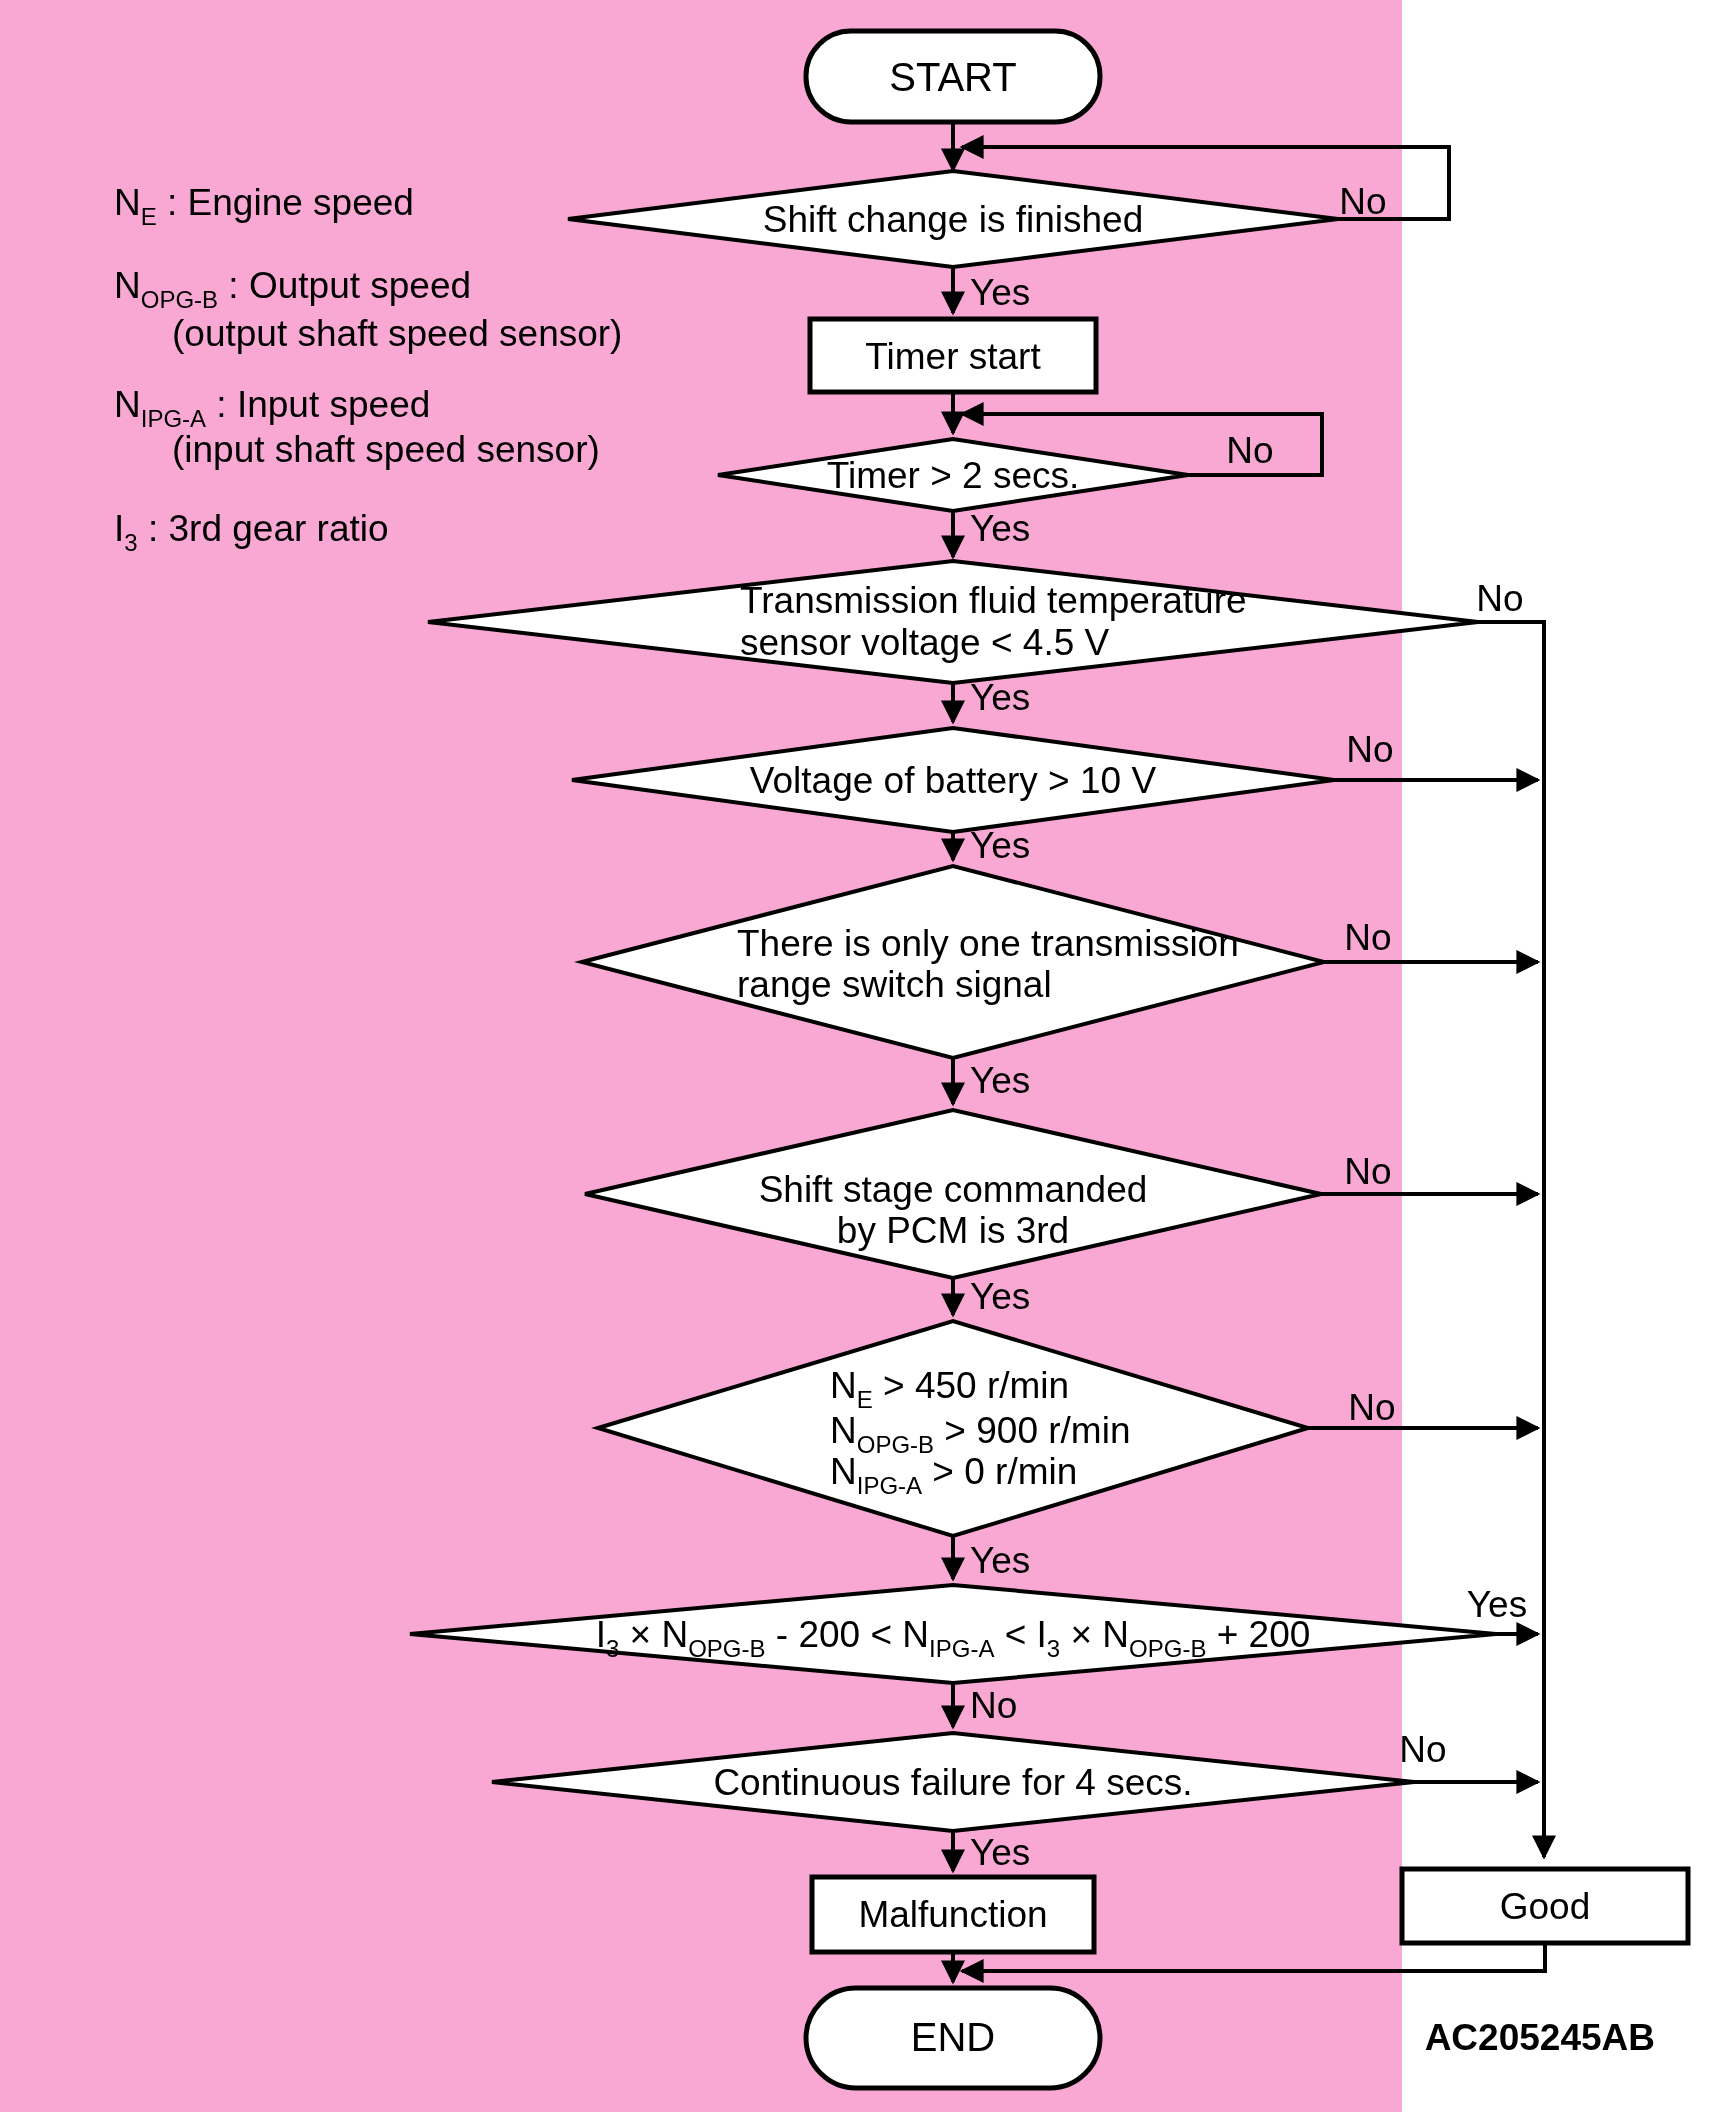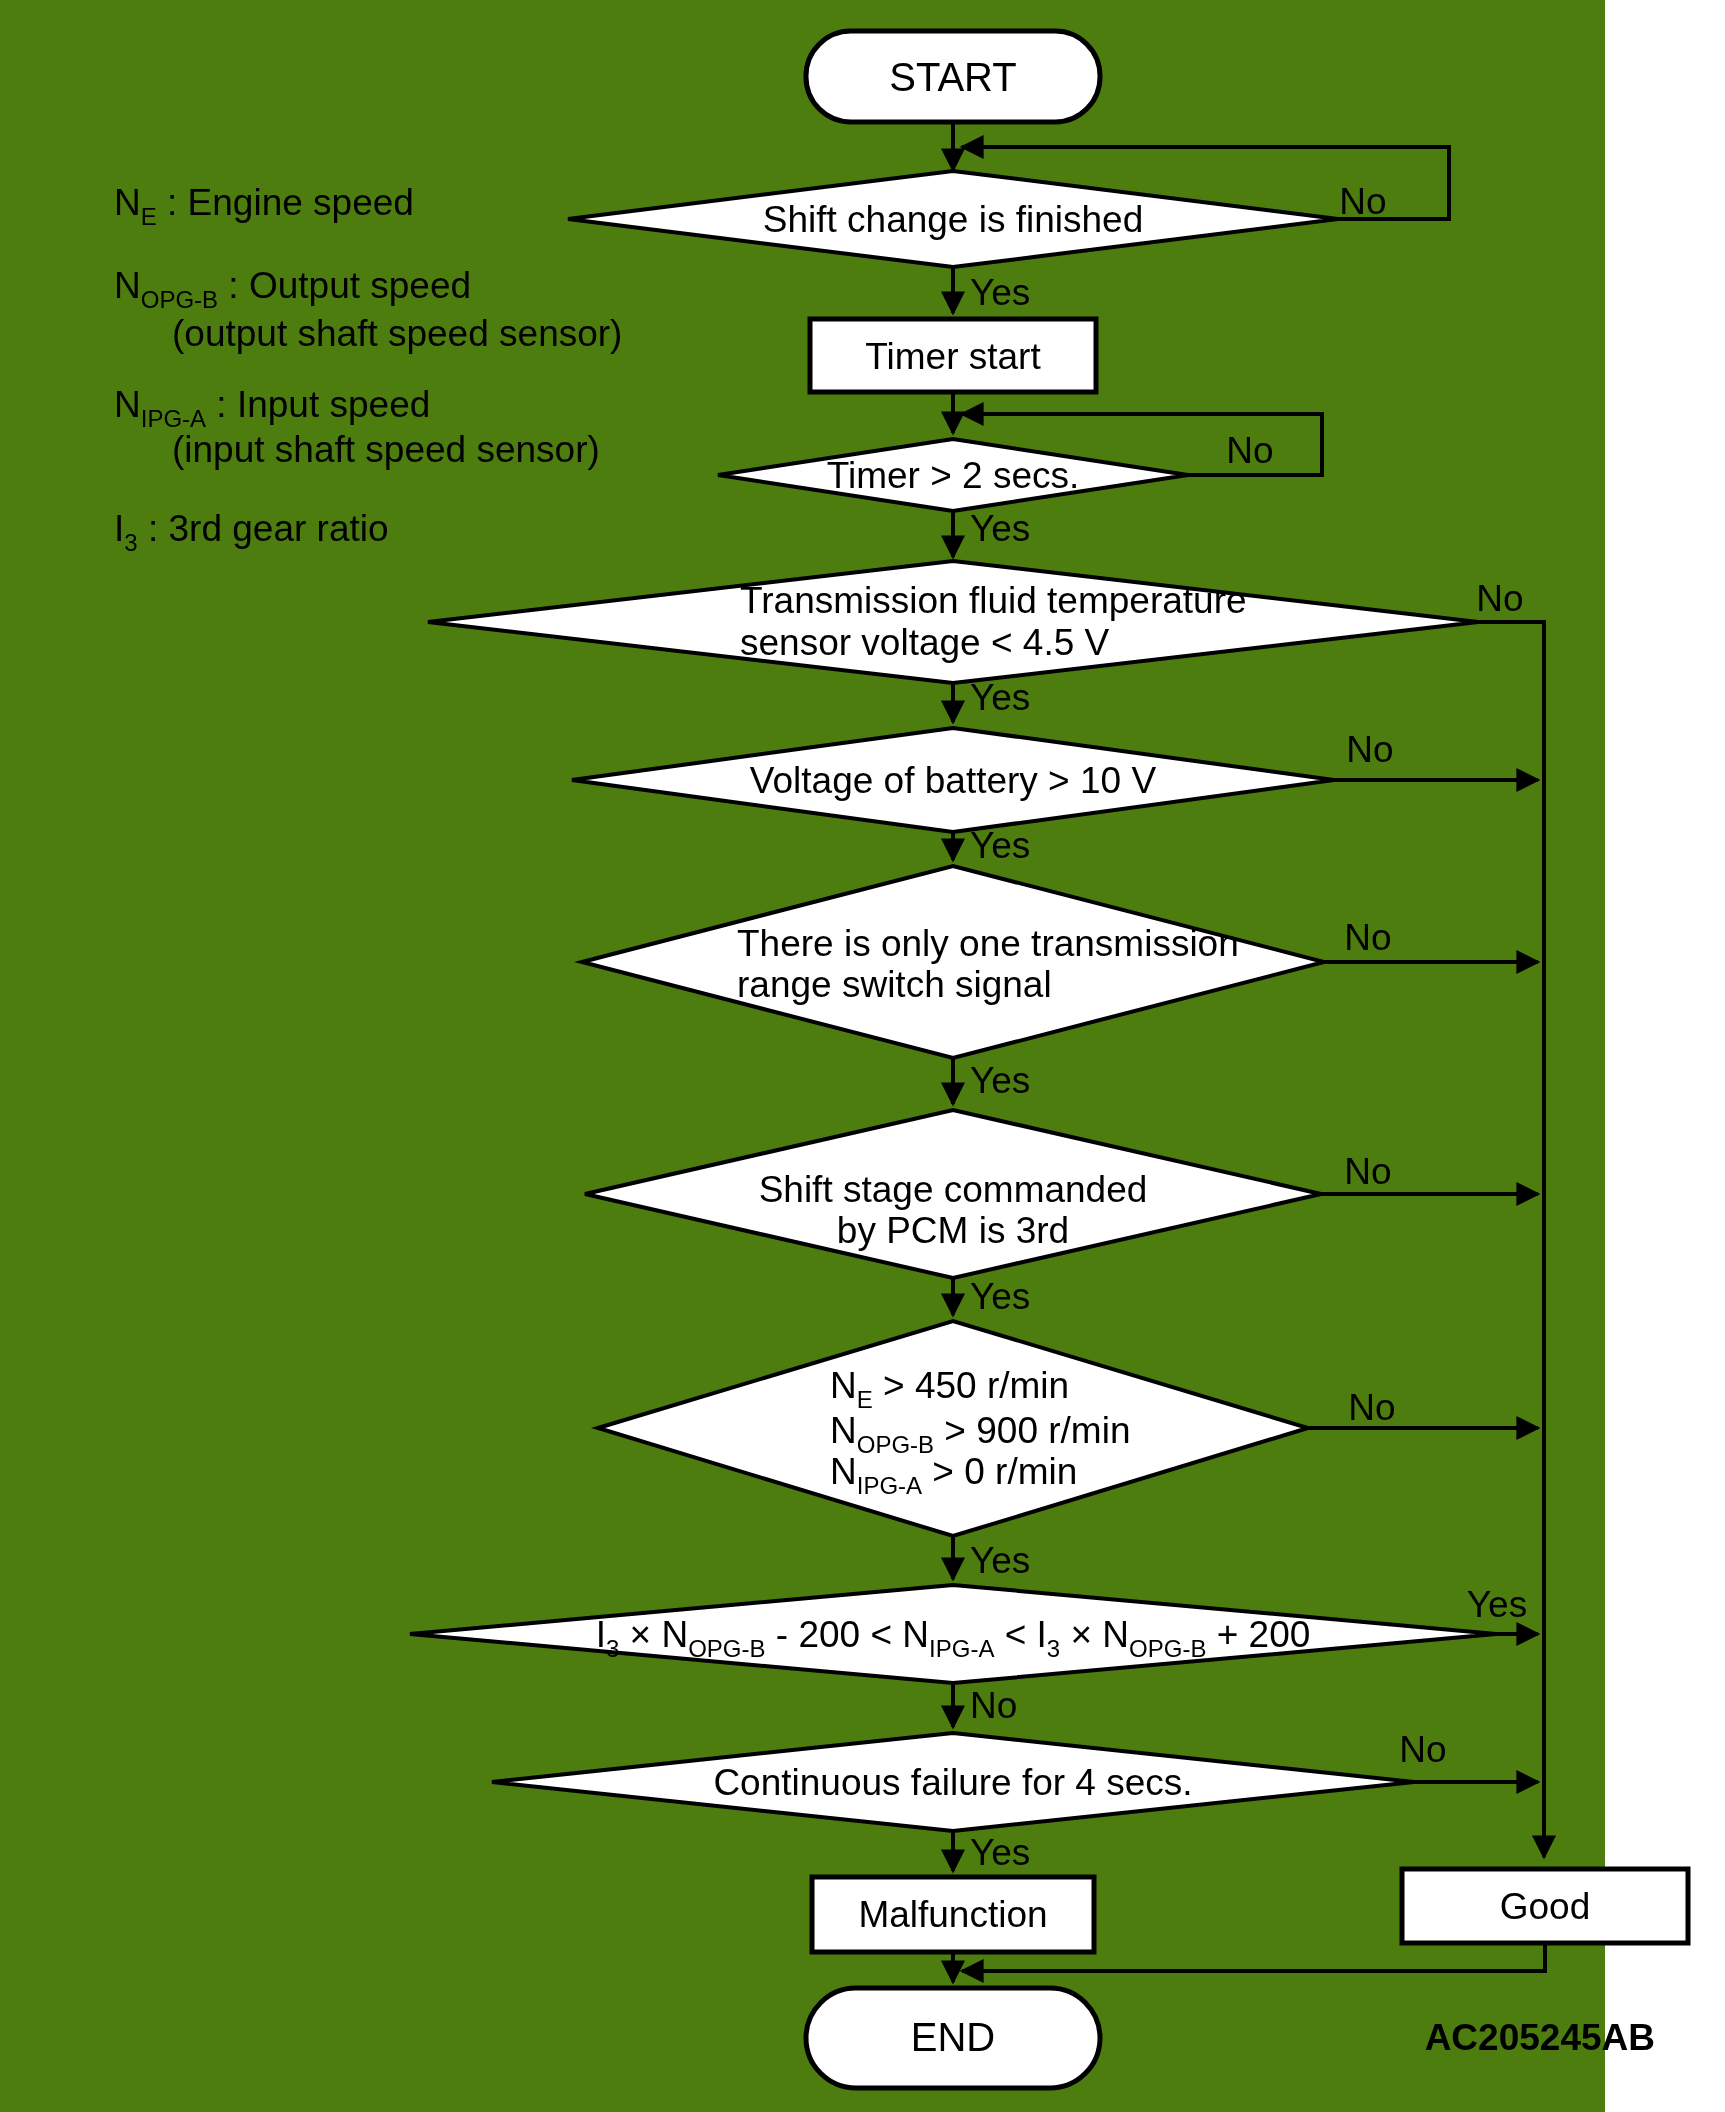--- a/index.html
+++ b/index.html
@@ -1,16 +1,16 @@
 <!DOCTYPE html>
 <html><head>
 <meta charset="utf-8">
 <style>
   html, body { margin: 0; padding: 0; background: #ffffff; }
-  .canvas-wrap { width: 1605px; height: 2112px; background: #4d7c0f; text-decoration: underline; }
+  .canvas-wrap { width: 1402px; height: 2112px; background: #f9a8d4; text-decoration: underline; }
   svg text {
     font-family: "Liberation Sans", "DejaVu Sans", sans-serif;
     font-size: 37px;
     fill: #000000;
   }
   svg .sub { font-size: 24px; }
   svg .mid { text-anchor: middle; }
   svg .term { font-size: 40px; }
   svg .code { font-weight: bold; text-anchor: end; }
   .edge { fill: none; stroke: #000000; stroke-width: 4; }

